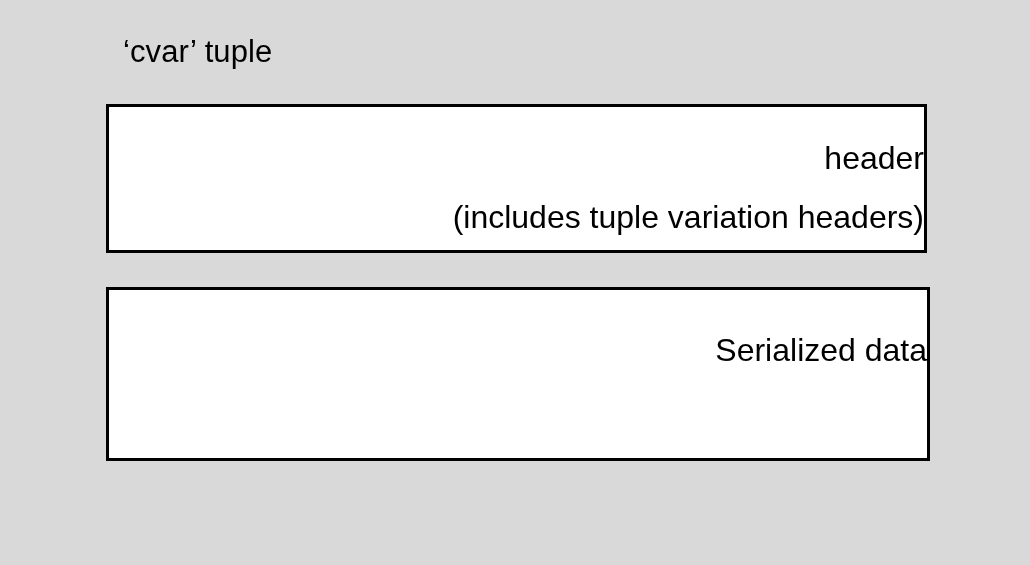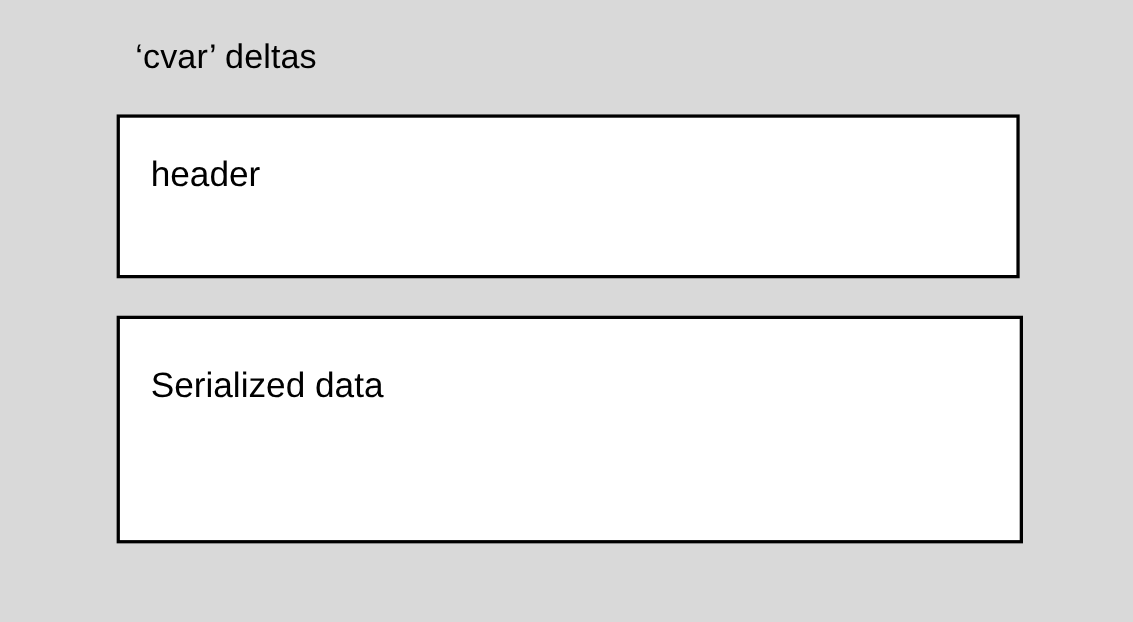--- a/index.html
+++ b/index.html
@@ -35,22 +35,21 @@
     white-space: nowrap;
     font-weight: 400;
   }
 
   
   .box {
     position: absolute;
     background: #ffffff;
     border: 3px solid #000000;
     box-sizing: border-box;
-    text-align: left;
-    padding-left: 28px;
+    text-align: right;
   }
 
   .box .box-text {
     font-size: 32px;
     line-height: 59px;
     color: #000000;
     white-space: nowrap;
     font-weight: 400;
   }
 
@@ -61,32 +60,33 @@
     width: 821px;
     height: 149px;
     padding-top: 22px;
   }
 
   
   #data-box {
     left: 106px;
     top: 287px;
     width: 824px;
-    height: 207px;
+    height: 174px;
     padding-top: 31px;
   }
 </style>
 </head>
 <body>
 
 <div id="slide">
 
-  <div class="slide-title">‘cvar’ deltas</div>
+  <div class="slide-title">‘cvar’ tuple</div>
 
   <div class="box" id="header-box">
     <div class="box-text">header</div>
+    <div class="box-text">(includes tuple variation headers)</div>
   </div>
 
   <div class="box" id="data-box">
     <div class="box-text">Serialized data</div>
   </div>
 
 </div>
 
 </body></html>

